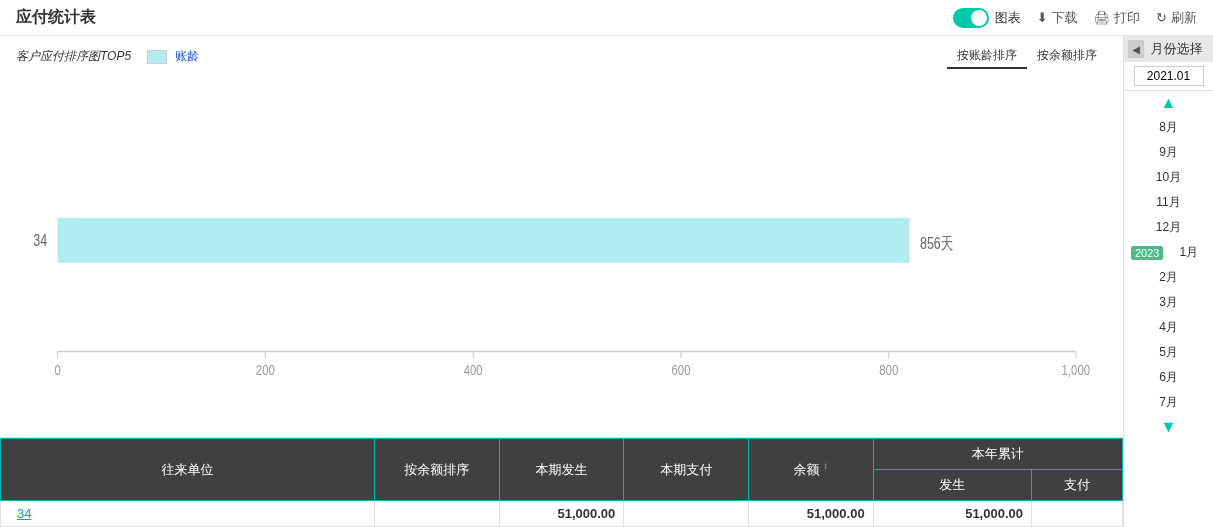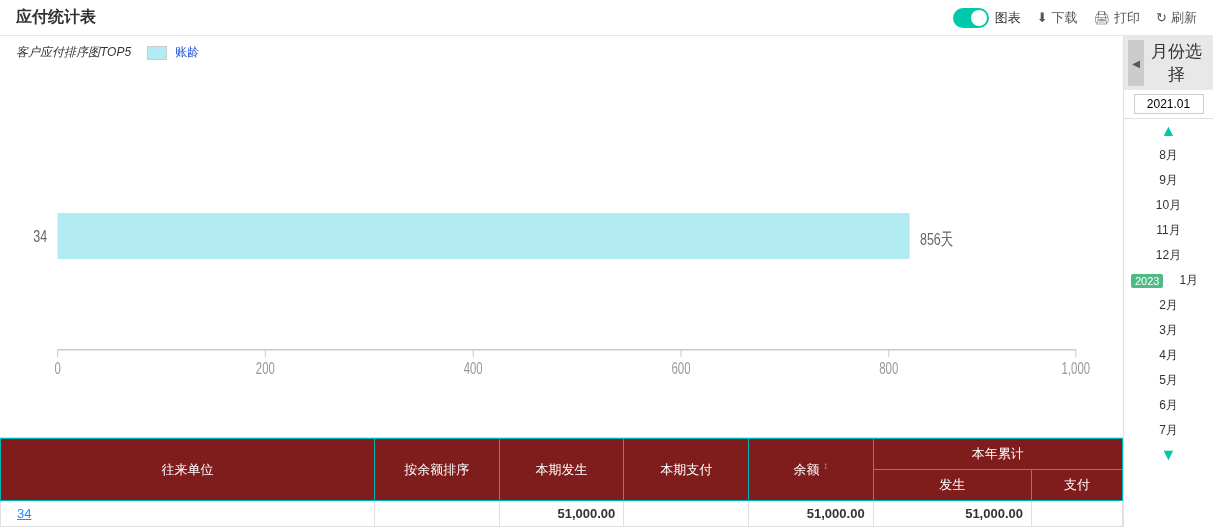--- a/index.html
+++ b/index.html
@@ -30,36 +30,36 @@
     .sort-tab { padding: 3px 10px; font-size: 12px; color: #333; cursor: pointer; border-bottom: 2px solid transparent; }
     .sort-tab.active { color: #333; border-bottom: 2px solid #333; }
 
     
     .chart-container { flex: 1; padding: 0 16px 8px 16px; position: relative; }
     .chart-svg { width: 100%; height: 100%; }
 
     
     .table-section { border-top: 1px solid #ddd; }
     .data-table { width: 100%; border-collapse: collapse; }
-    .data-table th { background: #7f1d1d; color: #fff; text-align: center; padding: 6px 8px; font-size: 13px; font-weight: normal; border: 1px solid #00b5b5; }
+    .data-table th { background: #404040; color: #fff; text-align: center; padding: 6px 8px; font-size: 13px; font-weight: normal; border: 1px solid #00b5b5; }
     .data-table td { text-align: center; padding: 5px 8px; font-size: 13px; border: 1px solid #e0e0e0; background: #fff; }
     .data-table td.link { color: #1890ff; text-decoration: underline; text-align: left; padding-left: 16px; cursor: pointer; }
     .data-table td.amount { text-align: right; color: #333; font-weight: bold; }
     .col-unit { width: 30%; }
     .col-balance { width: 10%; }
     .col-occur { width: 10%; }
     .col-pay { width: 10%; }
     .col-rem { width: 10%; }
     .col-ytd { width: 20%; }
 
     
     .sidebar { width: 90px; border-left: 1px solid #e0e0e0; background: #fff; display: flex; flex-direction: column; overflow: hidden; }
     .sidebar-header { background: #e8e8e8; text-align: center; padding: 4px; font-size: 12px; color: #333; display: flex; align-items: center; }
     .sidebar-collapse-btn { width: 16px; height: 100%; display: flex; align-items: center; justify-content: center; background: #ccc; cursor: pointer; font-size: 10px; color: #555; }
-    .sidebar-title { flex: 1; text-align: center; font-size: 17px; }
+    .sidebar-title { flex: 1; text-align: center; font-size: 13px; }
     .sidebar-year-input { text-align: center; padding: 4px; border-bottom: 1px solid #e0e0e0; }
     .sidebar-year-input input { width: 70px; border: 1px solid #ccc; padding: 2px 4px; font-size: 12px; text-align: center; }
     .sidebar-scroll { flex: 1; overflow-y: auto; }
     .sidebar-nav-btn { text-align: center; padding: 3px; cursor: pointer; color: #00c8aa; font-size: 16px; }
     .month-item { text-align: center; padding: 4px 8px; font-size: 12px; cursor: pointer; color: #333; }
     .year-marker-row { display: flex; align-items: center; justify-content: center; position: relative; }
     .year-badge { background: #4dba87; color: #fff; font-size: 11px; padding: 1px 4px; border-radius: 2px; margin-right: 8px; }
   </style>
 </head>
 <body>
@@ -90,20 +90,24 @@
 
   <div class="main-area">
 
     <div class="chart-section">
 
       <div class="chart-header">
         <div class="chart-legend">
           <span style="font-size:12px;color:#333;margin-right:8px;font-style:italic;">客户应付排序图TOP5</span>
           <div class="legend-box"></div>
           <span class="legend-label">账龄</span>
+        </div>
+        <div class="sort-tabs">
+          <div class="sort-tab active">按账龄排序</div>
+          <div class="sort-tab">按余额排序</div>
         </div>
       </div>
 
       <div class="chart-container">
         <svg class="chart-svg" viewBox="0 0 1050 250" preserveAspectRatio="none">
 
           <text x="30" y="120" font-size="12" fill="#666" text-anchor="end">34</text>
 
           <rect x="40" y="100" width="820" height="32" fill="#b2ebf2"></rect>
 

